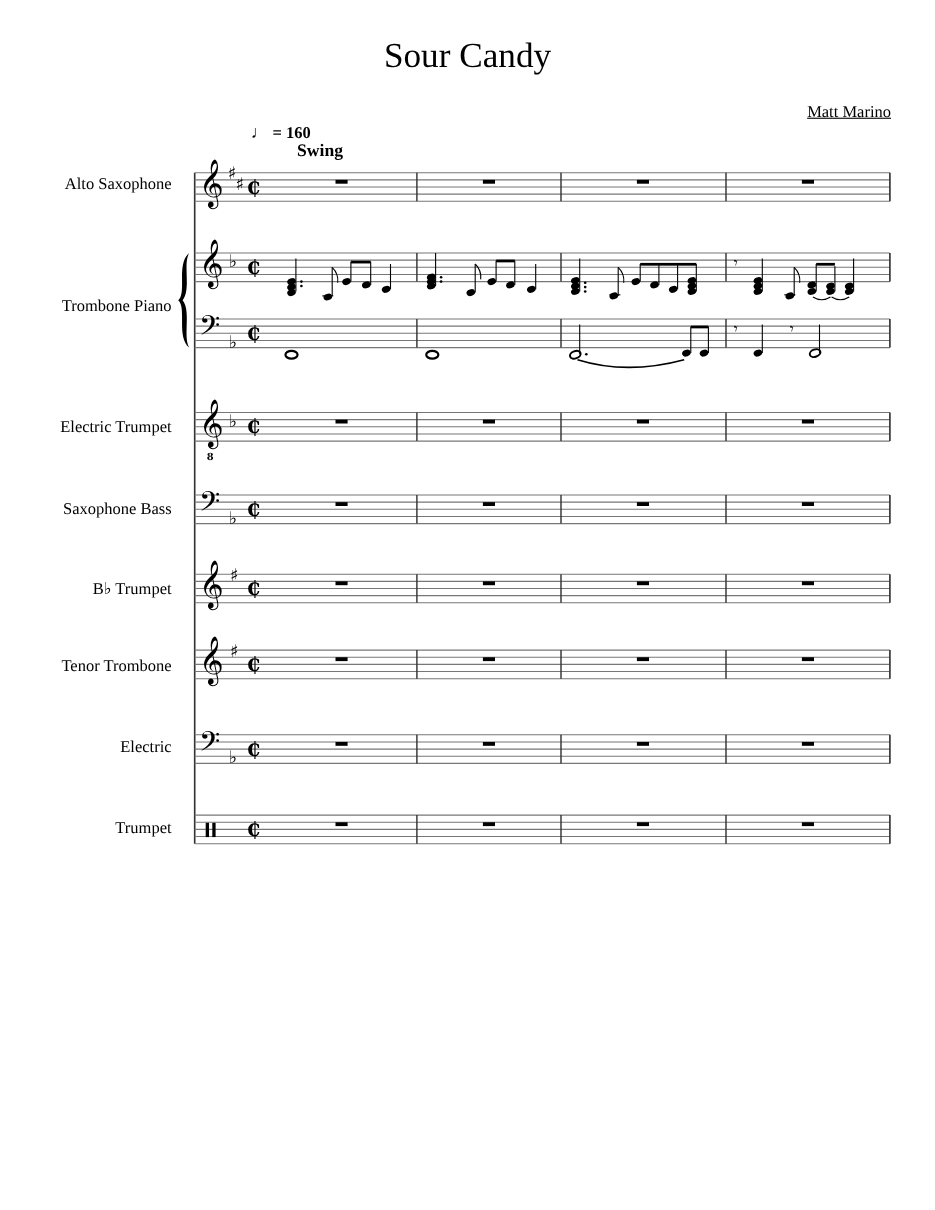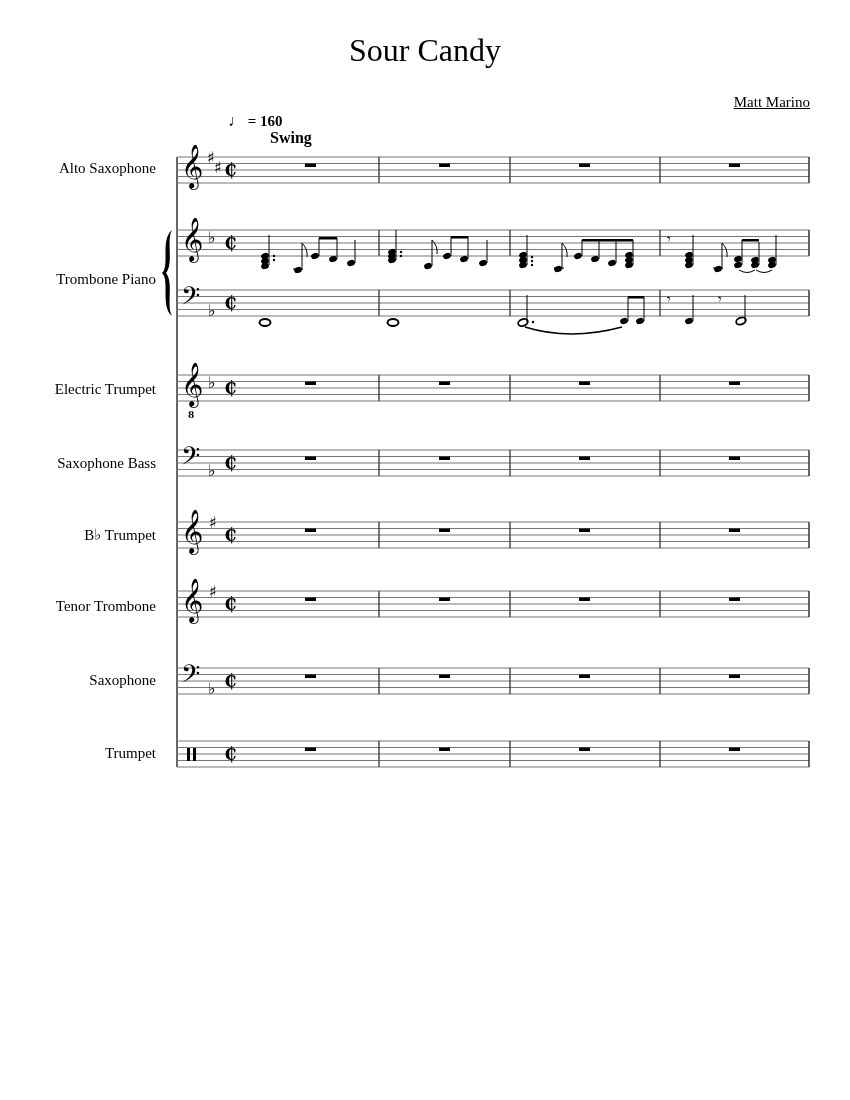--- a/index.html
+++ b/index.html
@@ -21,21 +21,21 @@
 <div class="composer">Matt Marino</div>
 <div class="tempo"><span class="note-glyph">♩</span> <span>= 160</span></div>
 <div class="style-mark">Swing</div>
 
 <div class="inst-label" style="top:160px">Alto Saxophone</div>
 <div class="inst-label" style="top:271px">Trombone Piano</div>
 <div class="inst-label" style="top:381px">Electric Trumpet</div>
 <div class="inst-label" style="top:455px">Saxophone Bass</div>
 <div class="inst-label" style="top:526px">B♭ Trumpet</div>
 <div class="inst-label" style="top:598px">Tenor Trombone</div>
-<div class="inst-label" style="top:672px">Saxophone</div>
+<div class="inst-label" style="top:672px">Electric</div>
 <div class="inst-label" style="top:745px">Trumpet</div>
 
 <svg class="score" width="850" height="1100" viewBox="0 0 850 1100">
   <defs>
     <g id="staff5">
       <line x1="177" x2="809" y1="0" y2="0" stroke="#777" stroke-width="1"></line>
       <line x1="177" x2="809" y1="6.5" y2="6.5" stroke="#777" stroke-width="1"></line>
       <line x1="177" x2="809" y1="13" y2="13" stroke="#777" stroke-width="1"></line>
       <line x1="177" x2="809" y1="19.5" y2="19.5" stroke="#777" stroke-width="1"></line>
       <line x1="177" x2="809" y1="26" y2="26" stroke="#777" stroke-width="1"></line>

